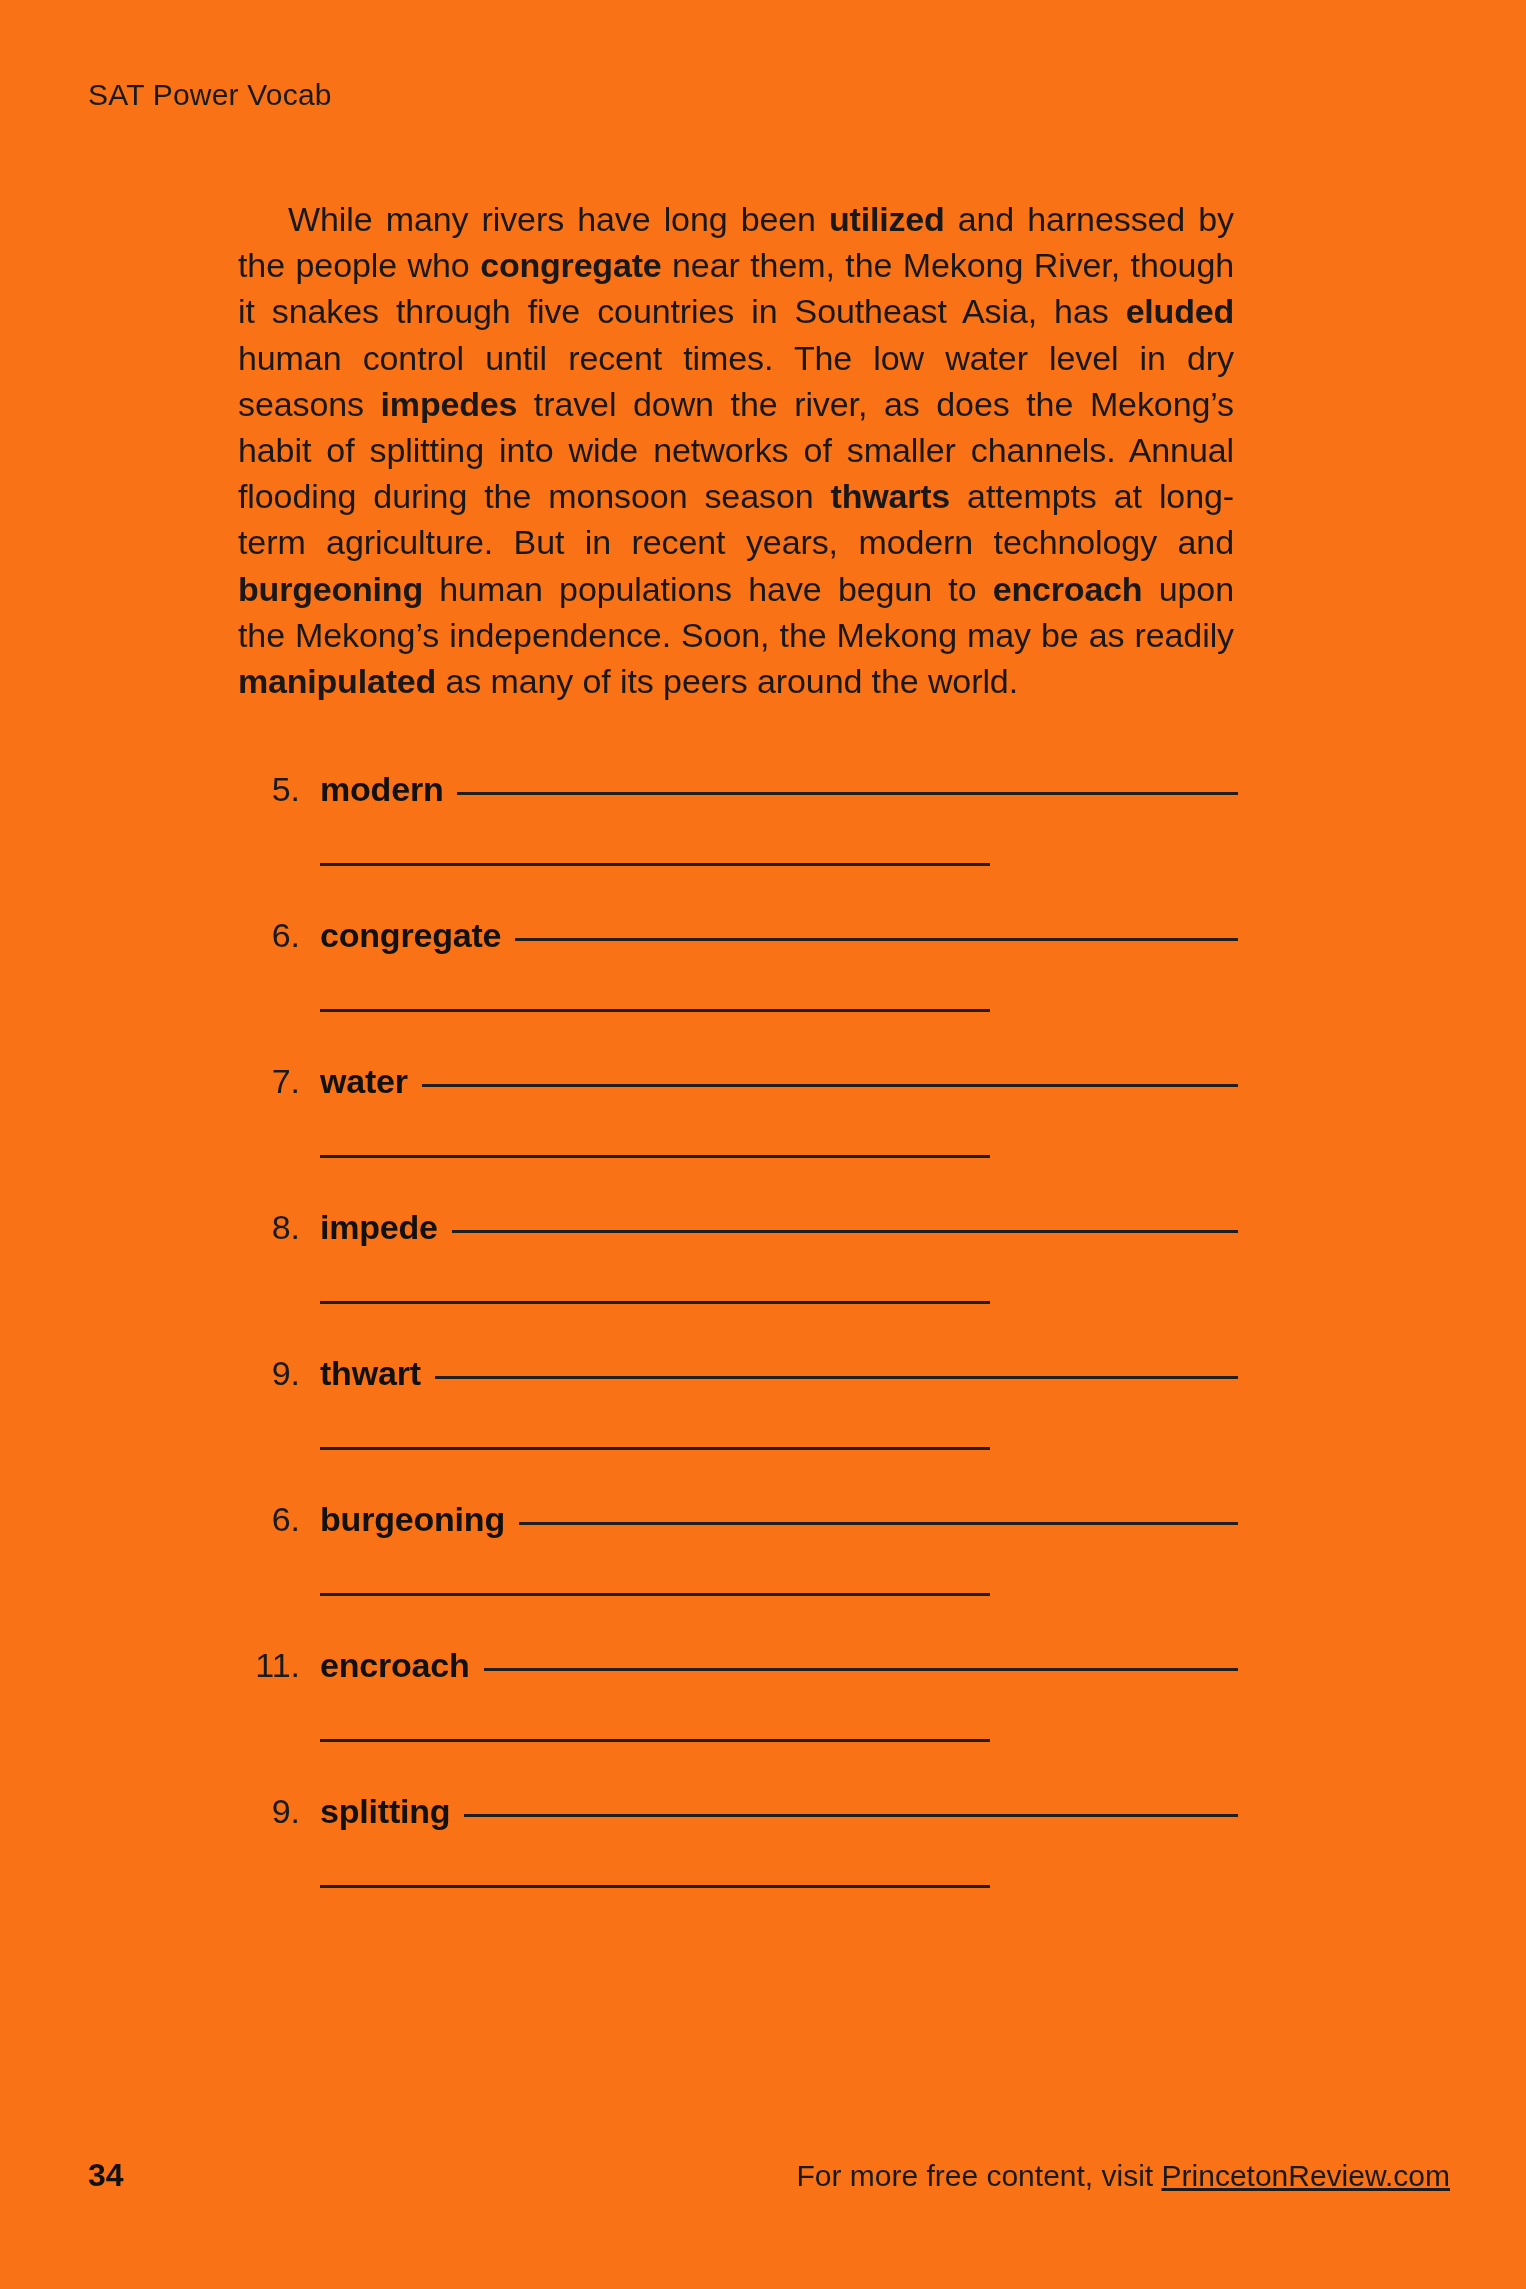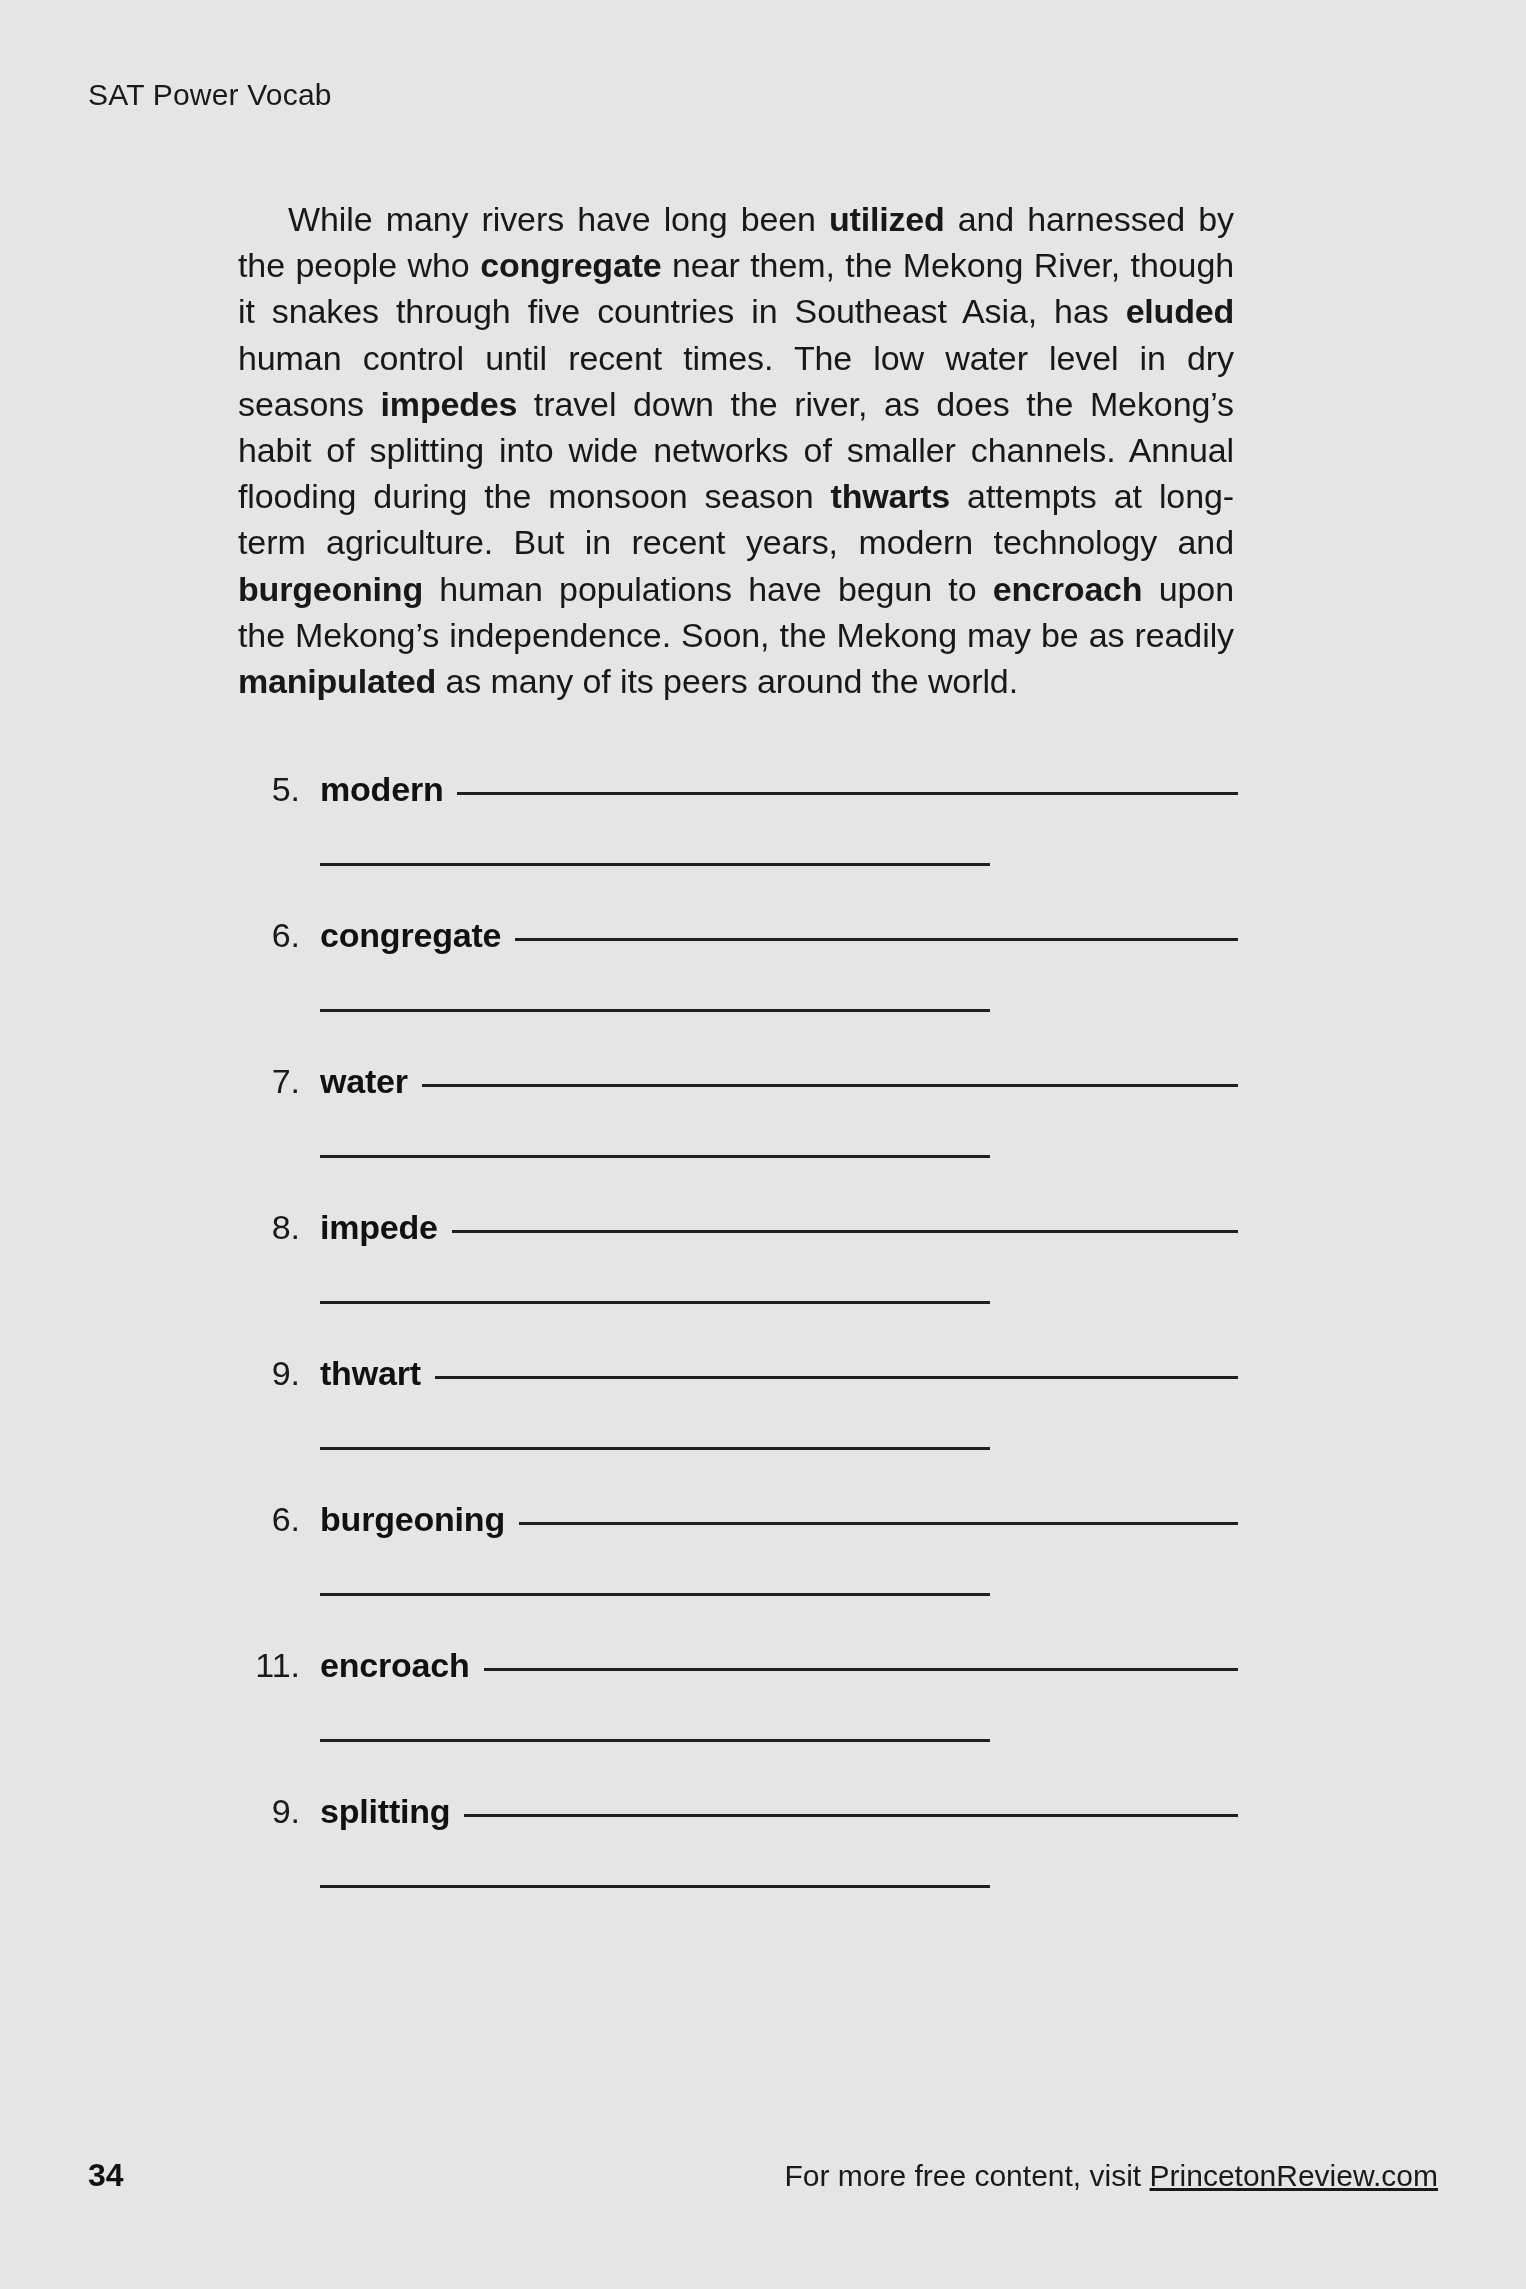--- a/index.html
+++ b/index.html
@@ -4,21 +4,21 @@
 <style>
   html, body {
     margin: 0;
     padding: 0;
     background: #ffffff;
   }
   .page {
     position: relative;
     width: 1526px;
     height: 2289px;
-    background: #e5e5e5;
+    background: #f97316;
     box-sizing: border-box;
     font-family: "Liberation Sans", sans-serif;
     color: #1a1a1a;
     overflow: hidden;
   }
 
   
   .running-head {
     position: absolute;
     left: 88px;
@@ -97,21 +97,21 @@
     margin-top: 54px;
     width: 670px;
     border-bottom: 3px solid #1f1f1f;
     height: 0;
   }
 
   
   .footer {
     position: absolute;
     left: 88px;
-    right: 88px;
+    right: 76px;
     bottom: 88px;
     height: 44px;
   }
   .page-number {
     position: absolute;
     left: 0;
     top: 0;
     font-size: 32px;
     font-weight: 700;
     color: #111111;

